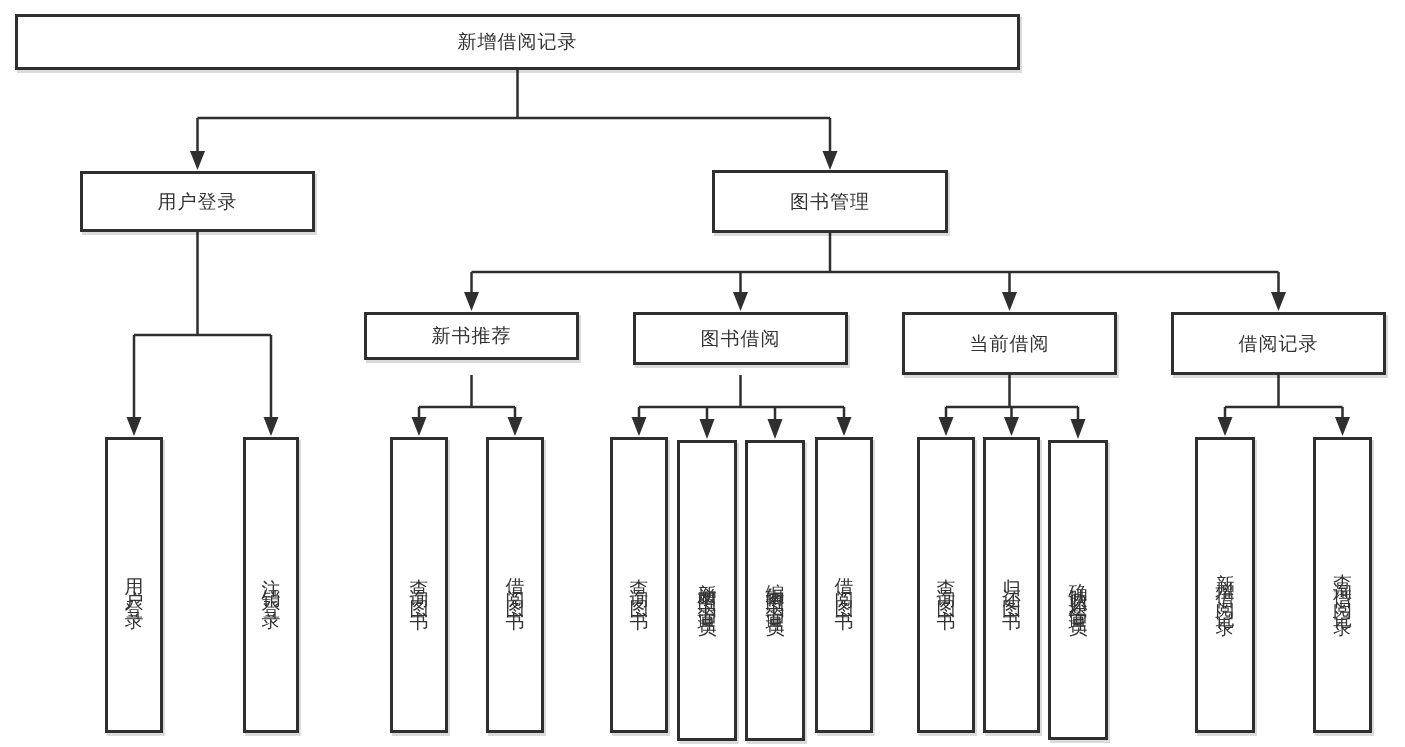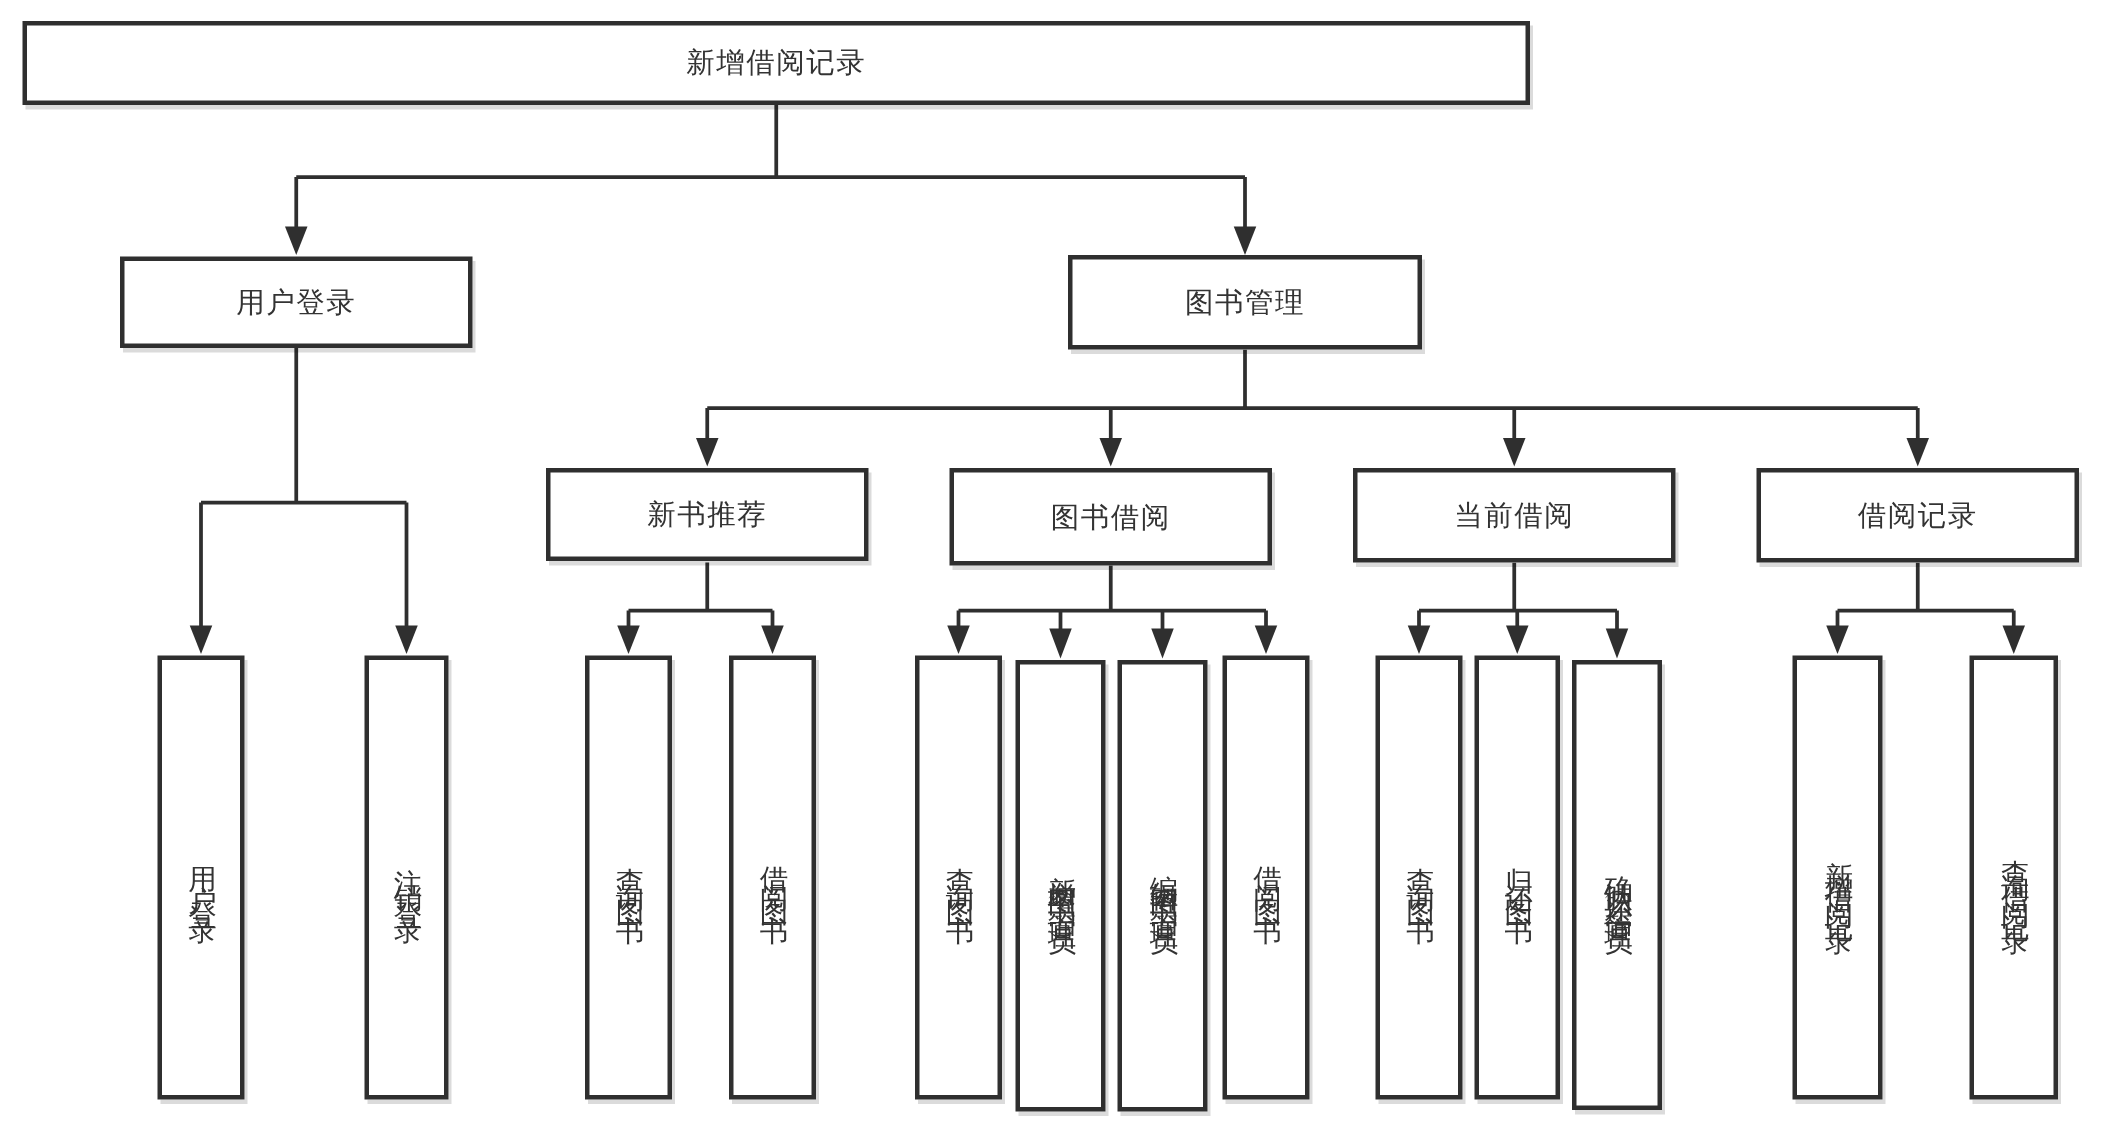--- a/index.html
+++ b/index.html
@@ -113,24 +113,24 @@
     <span>新增借阅记录</span>
   </div>
 
   <div class="node h" style="left:80px;top:171px;width:235px;height:61px;">
     <span>用户登录</span>
   </div>
   <div class="node h" style="left:712px;top:170px;width:236px;height:63px;">
     <span>图书管理</span>
   </div>
 
-  <div class="node h" style="left:364px;top:312px;width:215px;height:62px;">
+  <div class="node h" style="left:364px;top:312px;width:215px;height:48px;">
     <span>新书推荐</span>
   </div>
-  <div class="node h" style="left:633px;top:312px;width:215px;height:65px;">
+  <div class="node h" style="left:633px;top:312px;width:215px;height:53px;">
     <span>图书借阅</span>
   </div>
   <div class="node h" style="left:1171px;top:312px;width:215px;height:63px;">
     <span>借阅记录</span>
   </div>
   <div class="node h" style="left:902px;top:312px;width:215px;height:63px;">
     <span>当前借阅</span>
   </div>
 
   <div class="node v" style="left:105px;top:437px;width:58px;height:296px;">

